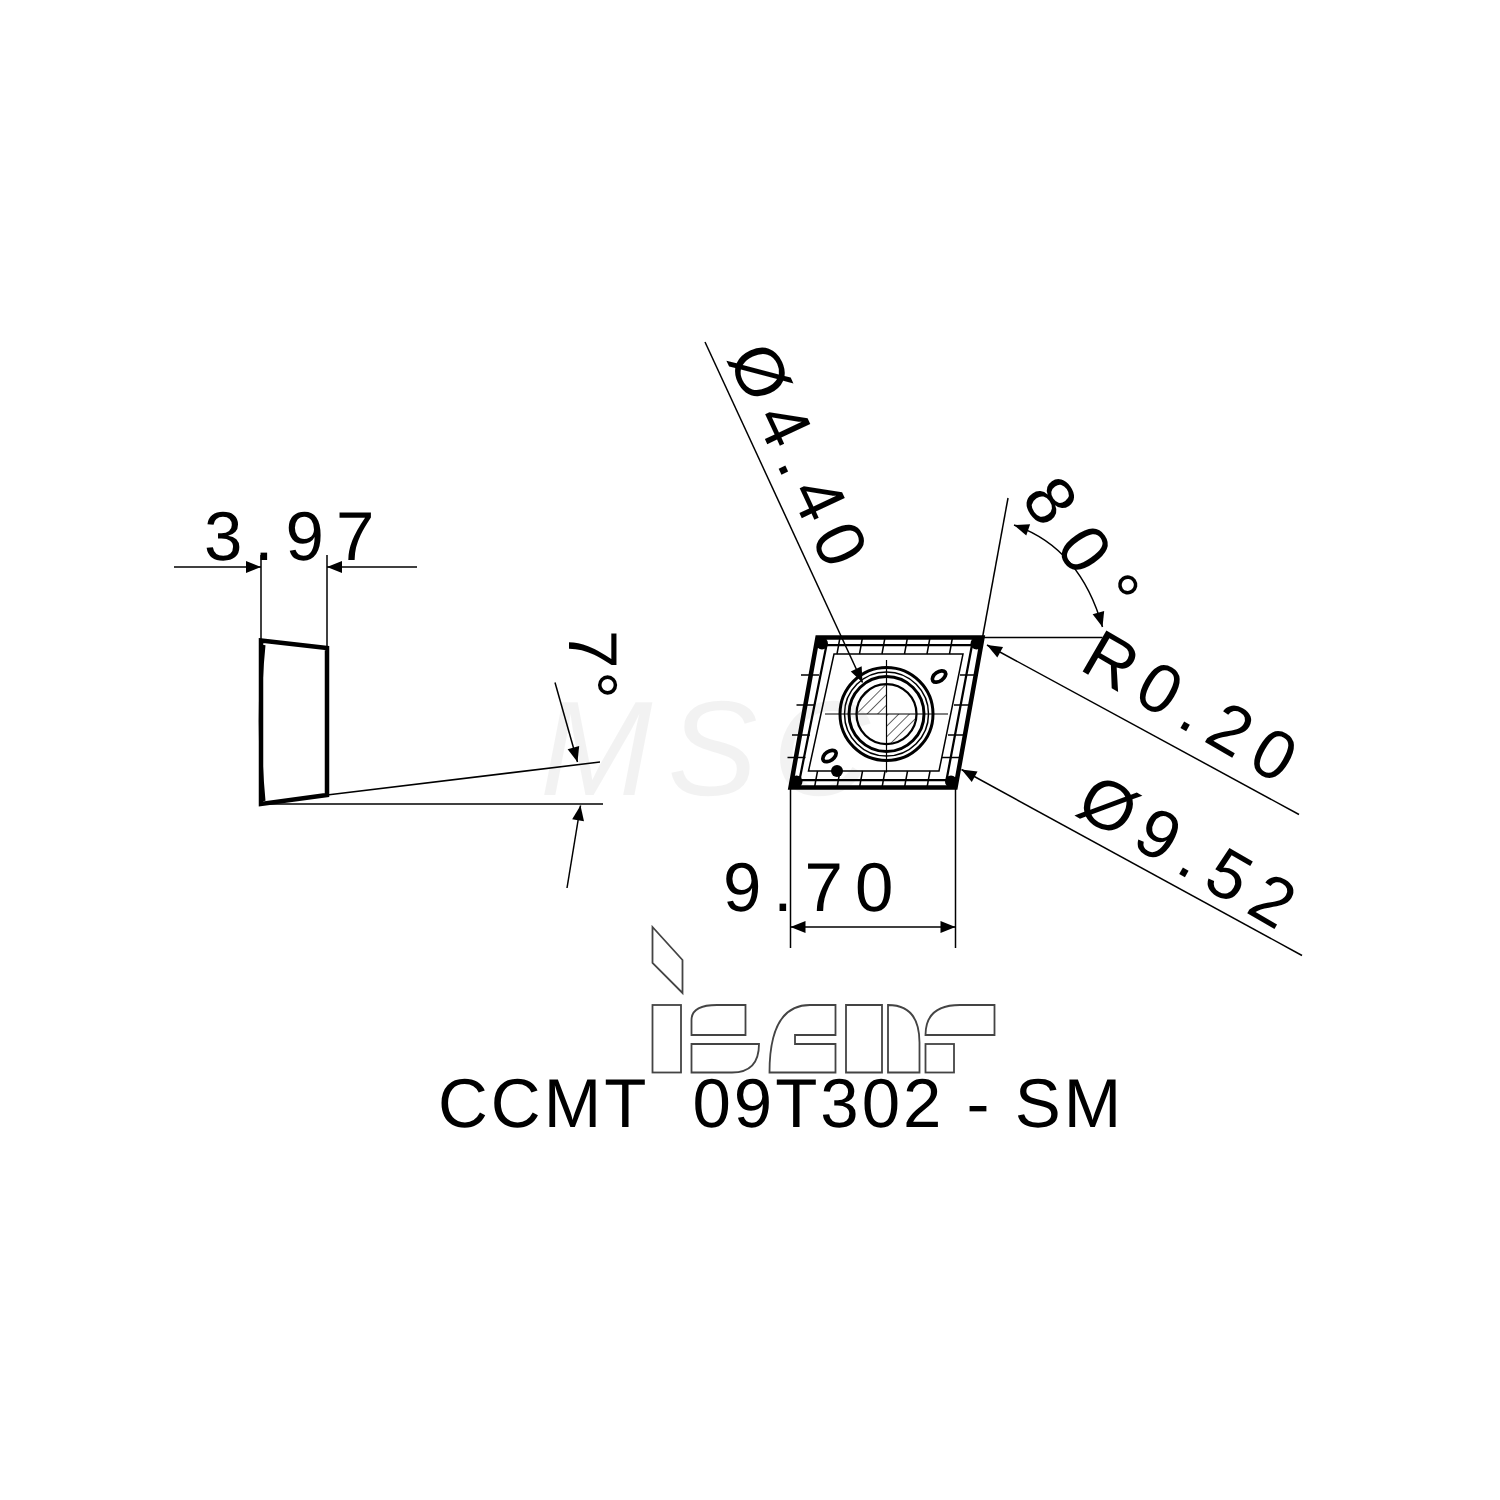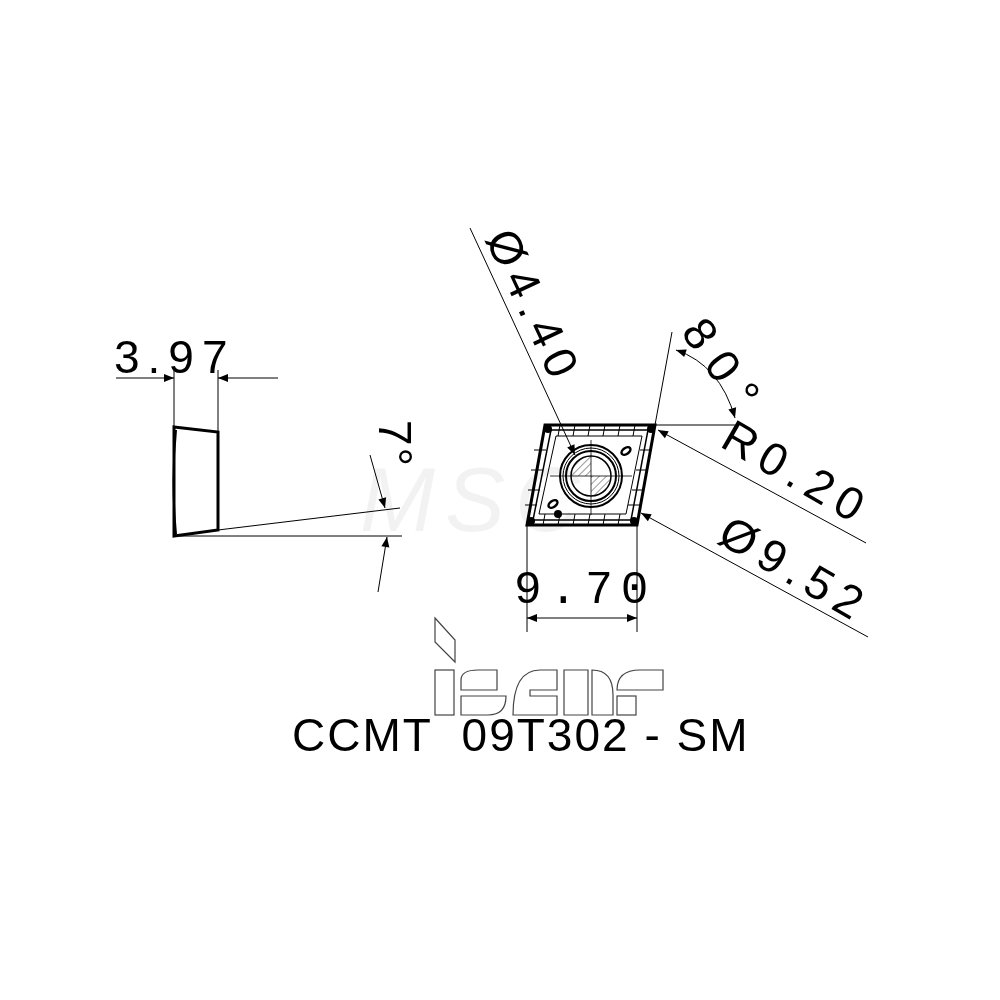--- a/index.html
+++ b/index.html
@@ -127,28 +127,28 @@
       <path d="M461,690 L461,680 Q461,670 478,670 L497,670 L497,690 Z"></path>
       <path d="M461,696 L506,696 Q506,715 488,715 L461,715 Z"></path>
       <path d="M513,715 Q513,670 540,670 L557,670 L557,690 L530,690 L530,696 L557,696 L557,715 Z"></path>
       <path d="M564,715 L564,670 L588,670 L588,715 Z"></path>
       <path d="M592,715 L592,670 Q613,670 613,695 L613,715 Z"></path>
       <path d="M617,690 Q617,670 640,670 L663,670 L663,690 Z"></path>
       <rect x="617" y="696" width="19" height="19"></rect>
     </g>
   </svg>
 
-  <div class="dim-text" style="left:114px; top:334px;">3.97</div>
+  <div class="dim-text" style="left:136px; top:334px;">3.97</div>
 
   <div class="dim-text" style="left:418px; top:420px; transform: rotate(90deg); letter-spacing:2px;">7°</div>
 
   <div class="dim-text" style="left:520px; top:222px; transform: rotate(65deg);">Ø4.40</div>
 
   <div class="dim-text" style="left:712px; top:310px; transform: rotate(55deg); letter-spacing:14px;">80°</div>
 
   <div class="dim-text" style="left:738px; top:412px; transform: rotate(30deg);">R0.20</div>
 
   <div class="dim-text" style="left:735px; top:508px; transform: rotate(30deg);">Ø9.52</div>
 
-  <div class="dim-text" style="left:514px; top:568px;font-family:Liberation Mono, monospace;">9.70</div>
+  <div class="dim-text" style="left:482px; top:568px;">9.70</div>
 
   <div class="part-code">CCMT  09T302 - SM</div>
 </div>
 
 </body></html>

